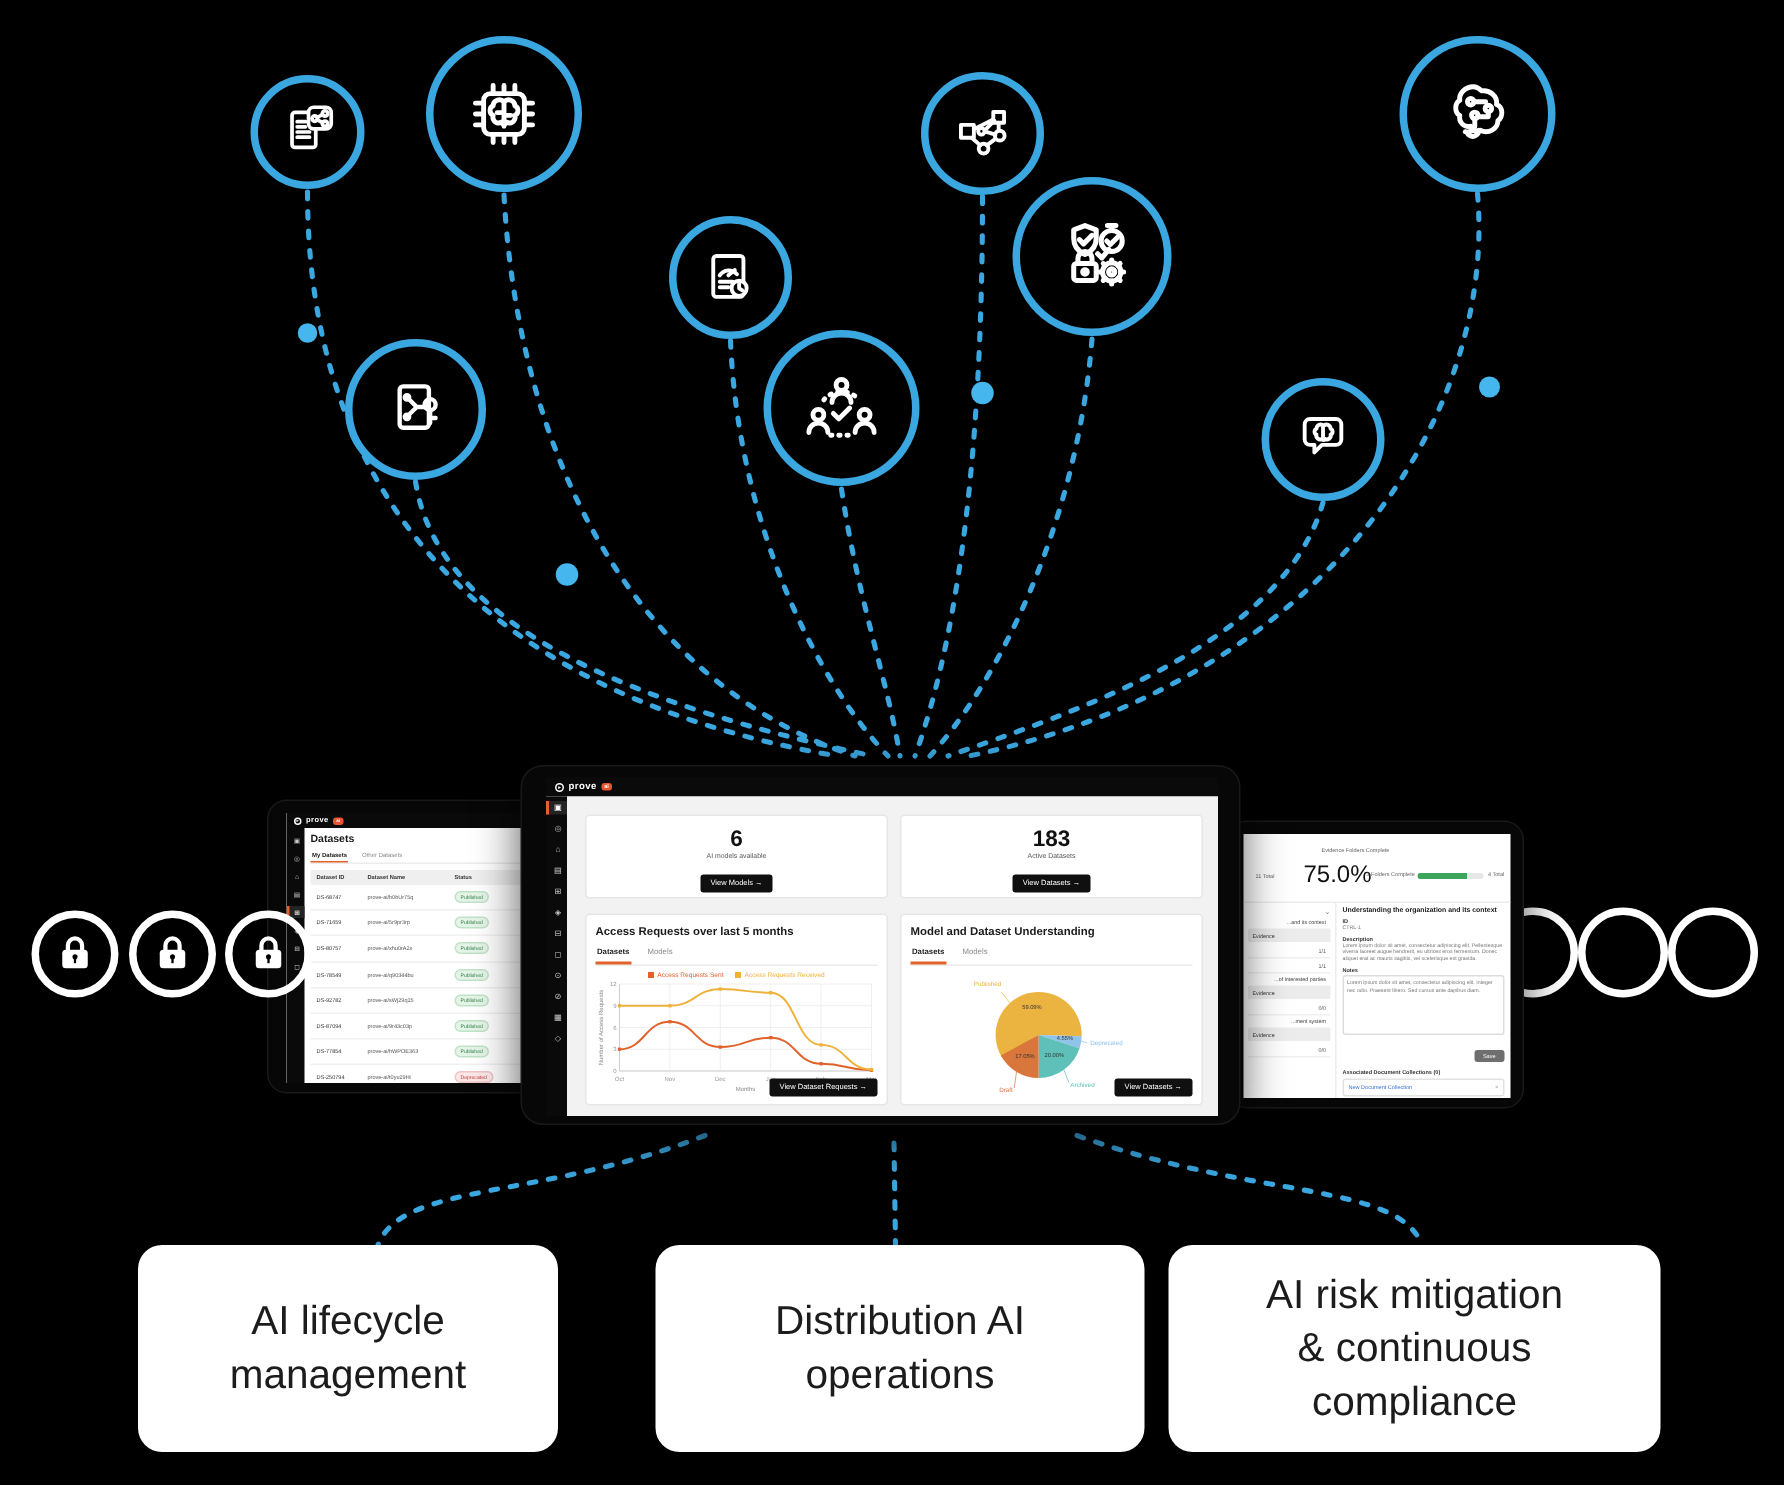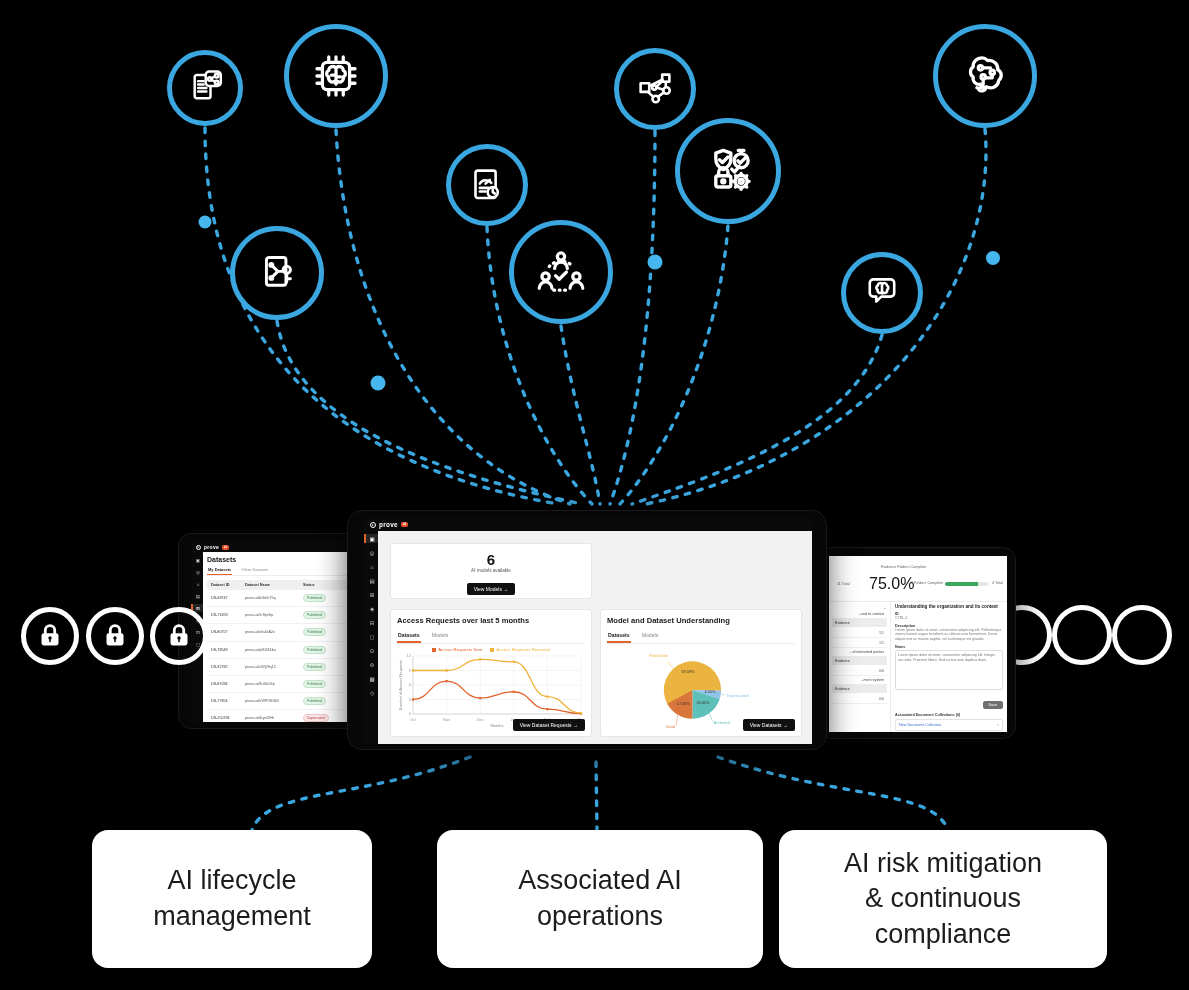--- a/index.html
+++ b/index.html
@@ -369,20 +369,25 @@
         <div class="sideitem" style="height: 9px;">⊘</div>
         <div class="sideitem" style="height: 9px;">▦</div>
         <div class="sideitem" style="height: 9px;">◇</div>
       </div>
     <div class="main" style="left:14px;top:13px;right:0;bottom:0">
 
       <div class="card" style="left:12px;top:12px;width:202px;height:56px;text-align:center">
         <div class="statval" style="margin-top:7px">6</div>
         <div class="statlab">AI models available</div>
         <div style="margin-top:4px"><span class="btn">View Models  →</span></div>
+      </div>
+      <div class="card" style="left:222px;top:12px;width:202px;height:56px;text-align:center">
+        <div class="statval" style="margin-top:7px">183</div>
+        <div class="statlab">Active Datasets</div>
+        <div style="margin-top:4px"><span class="btn">View Datasets  →</span></div>
       </div>
 
       <div class="card" style="left:12px;top:78px;width:202px;height:128px;padding:6px 6px 0">
         <div class="ctitle">Access Requests over last 5 months</div>
         <div class="tabs">
           <span class="tab active">Datasets</span>
           <span class="tab">Models</span>
         </div>
         <div class="legend" id="line-legend">
             <span class="litem">
@@ -464,17 +469,17 @@
             <text x="-18" y="40" font-size="4.4" fill="#D9763B" text-anchor="end">Draft</text>
           </svg>
         <span class="btn cbtn">View Datasets  →</span>
       </div>
     </div>
   </div>
 </div>
 
 <div class="bcard" style="left:92px;top:830px;width:280px;height:138px"><span>AI lifecycle
 management</span></div>
-<div class="bcard" style="left:437px;top:830px;width:326px;height:138px"><span>Associated AI
+<div class="bcard" style="left:437px;top:830px;width:326px;height:138px"><span>Distribution AI
 operations</span></div>
 <div class="bcard" style="left:779px;top:830px;width:328px;height:138px"><span>AI risk mitigation
 &amp; continuous
 compliance</span></div>
 
 </body></html>

